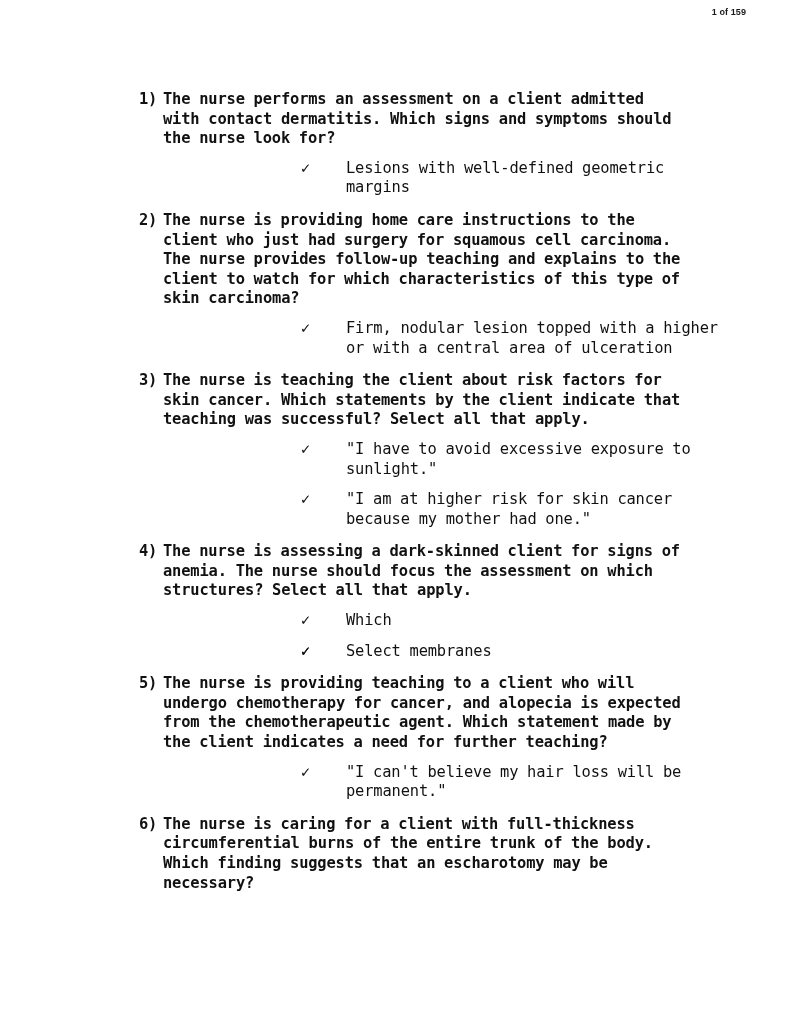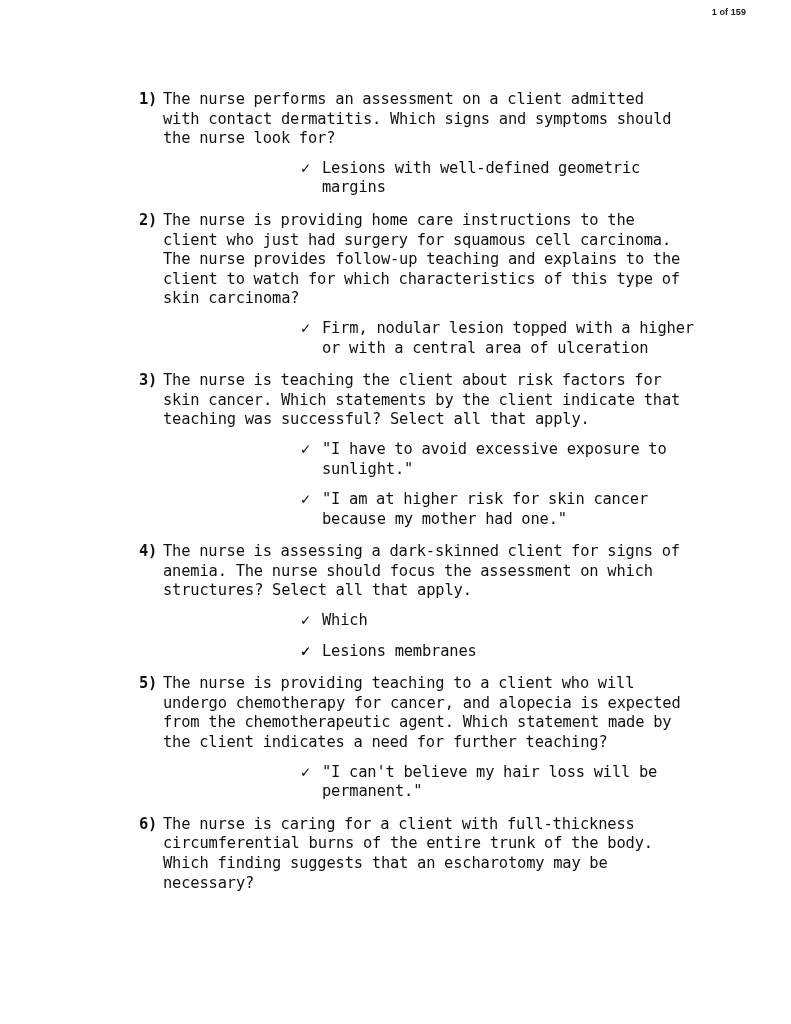--- a/index.html
+++ b/index.html
@@ -68,20 +68,21 @@
   .question .qnum {
     position: absolute;
     left: 0;
     top: 0;
     font-weight: bold;
     font-size: 15.4px;
     line-height: 19.6px;
   }
   .question .qtext {
     display: block;
+    font-weight: bold;
   }
 
   
   .answers {
     margin: 0;
     padding: 0;
     list-style: none;
   }
   .answer {
     position: relative;
@@ -97,20 +98,21 @@
     position: absolute;
     left: 161px;
     top: 0;
     font-family: "DejaVu Sans", "Liberation Sans", sans-serif;
     font-size: 13.5px;
     line-height: 19.6px;
     font-weight: bold;
   }
   .answer .atext {
     display: block;
+    margin-left: 24px;
   }
 
   
   .answers > .answer:first-child {
     margin-top: 10px;
   }
 </style>
 </head>
 <body>
 
@@ -152,21 +154,21 @@
 because my mother had one."</span></li>
         </ul>
       </div>
       <div class="qa-block">
         <div class="question"><span class="qnum">4)</span><span class="qtext">The nurse is assessing a dark-skinned client for signs of
 anemia. The nurse should focus the assessment on which
 structures? Select all that apply.</span></div>
         <ul class="answers">
           <li class="answer"><span class="tick">✓</span><span class="atext">Which</span></li>
           <li class="answer"><span class="tick">✓</span></li>
-          <li class="answer"><span class="tick">✓</span><span class="atext">Lesions membranes</span></li>
+          <li class="answer"><span class="tick">✓</span><span class="atext">Select membranes</span></li>
         </ul>
       </div>
       <div class="qa-block">
         <div class="question"><span class="qnum">5)</span><span class="qtext">The nurse is providing teaching to a client who will
 undergo chemotherapy for cancer, and alopecia is expected
 from the chemotherapeutic agent. Which statement made by
 the client indicates a need for further teaching?</span></div>
         <ul class="answers">
           <li class="answer"><span class="tick">✓</span><span class="atext">"I can't believe my hair loss will be
 permanent."</span></li>

